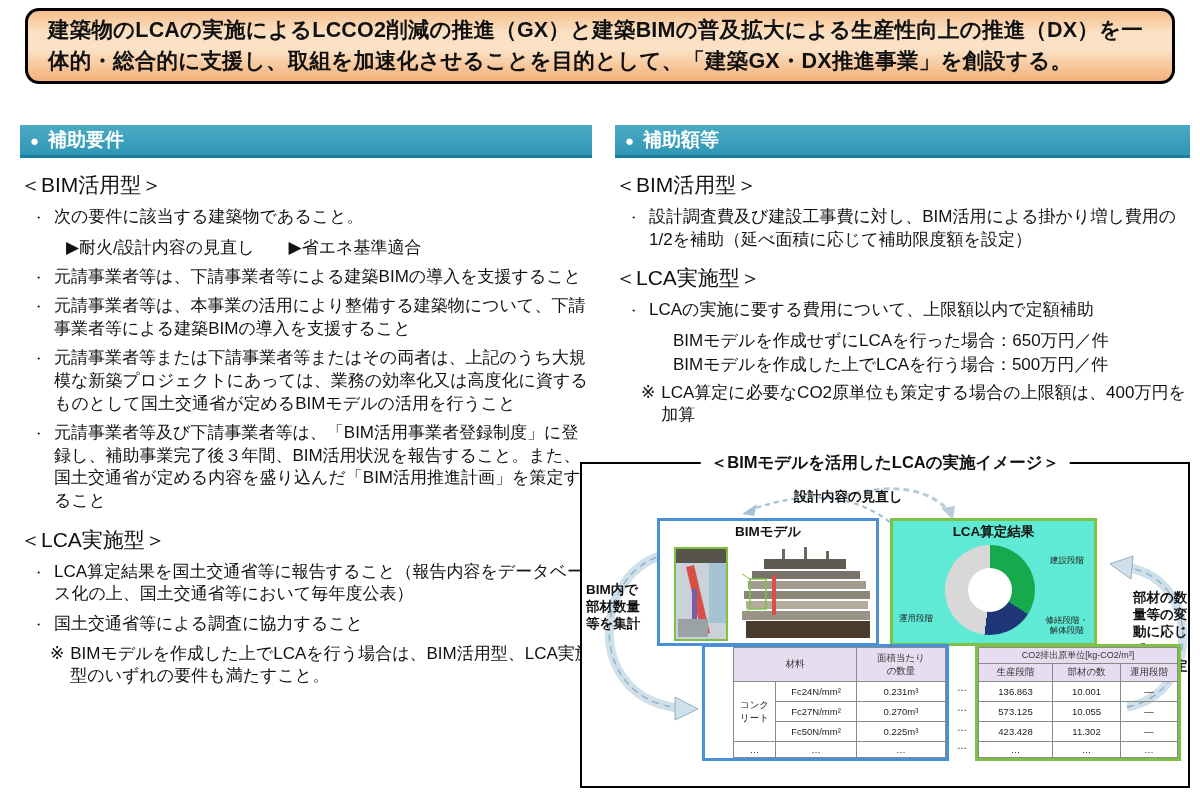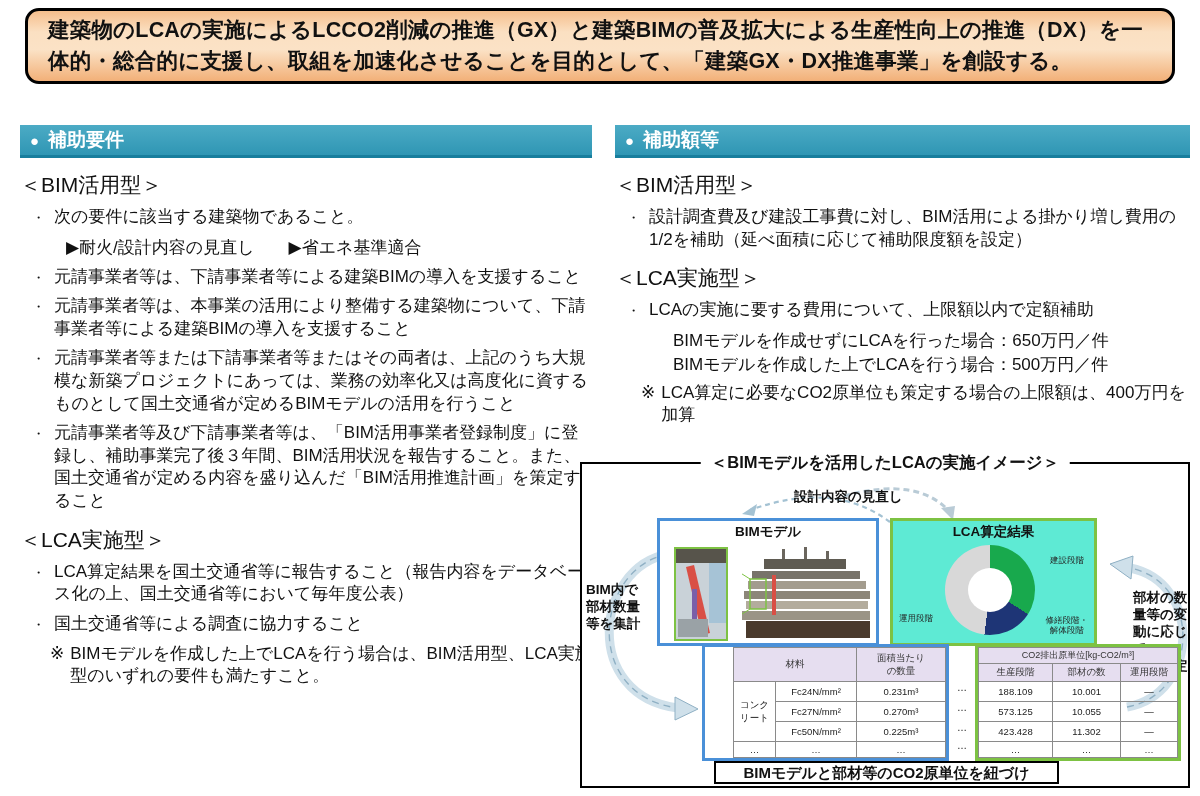--- a/index.html
+++ b/index.html
@@ -304,21 +304,21 @@
         <tbody>
             <tr>
           <th colspan="3" class="h16" style="font-size:9px;">CO2排出原単位[kg-CO2/m³]</th>
         </tr>
         <tr>
           <th class="h18">生産段階</th>
           <th class="h18">部材の数</th>
           <th class="h18">運用段階</th>
         </tr>
         <tr>
-          <td class="h20">188.109</td>
+          <td class="h20">136.863</td>
           <td class="h20">10.001</td>
           <td class="h20">―</td>
         </tr>
         <tr>
           <td class="h20">573.125</td>
           <td class="h20">10.055</td>
           <td class="h20">―</td>
         </tr>
         <tr>
           <td class="h20">423.428</td>
@@ -328,14 +328,13 @@
         <tr>
           <td class="h16">…</td>
           <td class="h16">…</td>
           <td class="h16">…</td>
         </tr>
       </tbody>
         </table>
     </div>
   </div>
 
-  <div class="caption-box">BIMモデルと部材等のCO2原単位を紐づけ</div>
 </div>
 
 </body></html>

